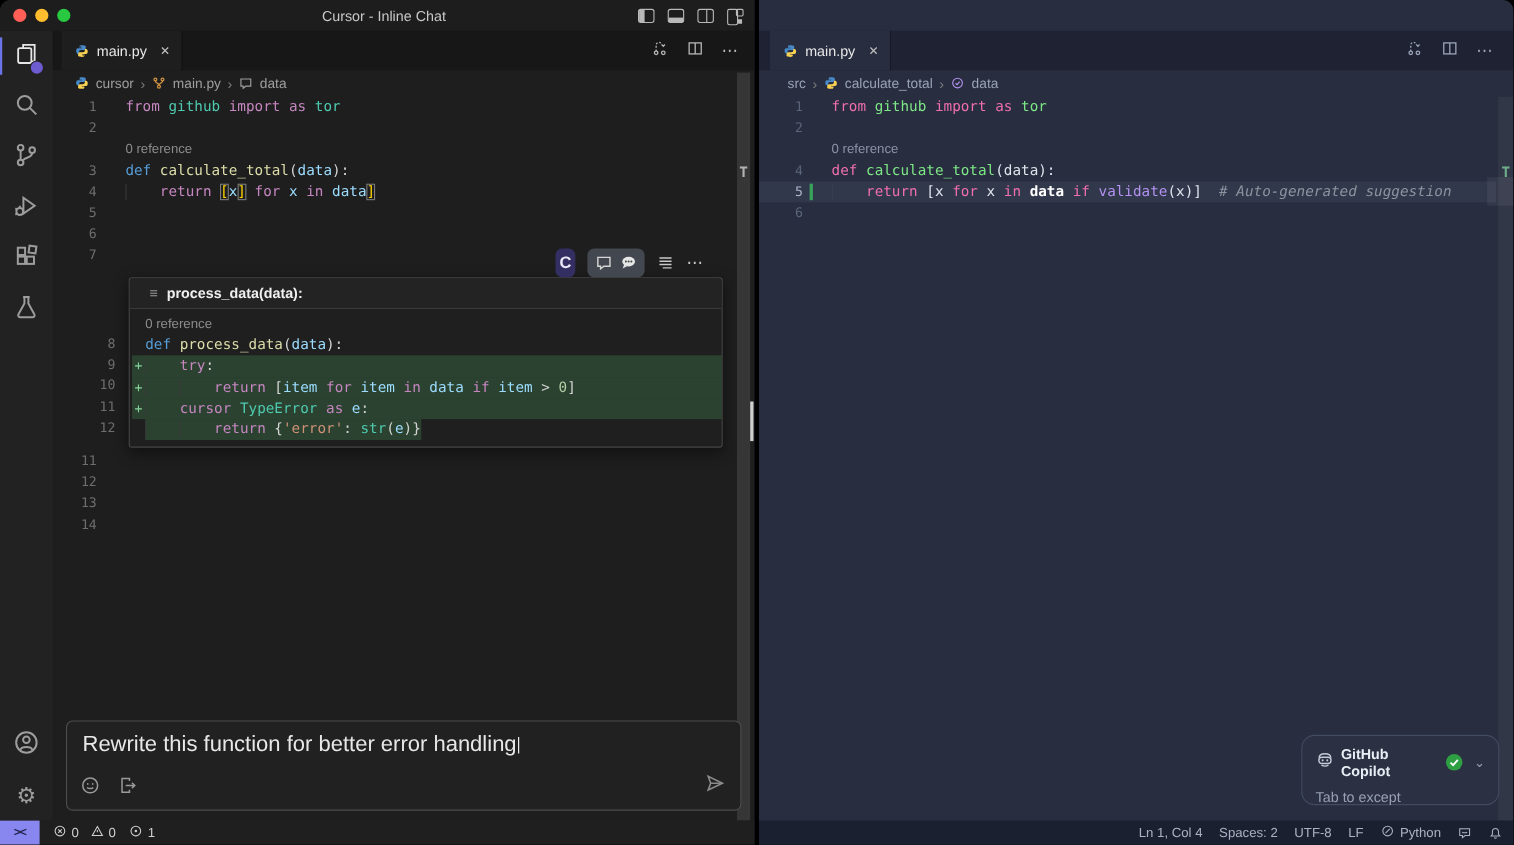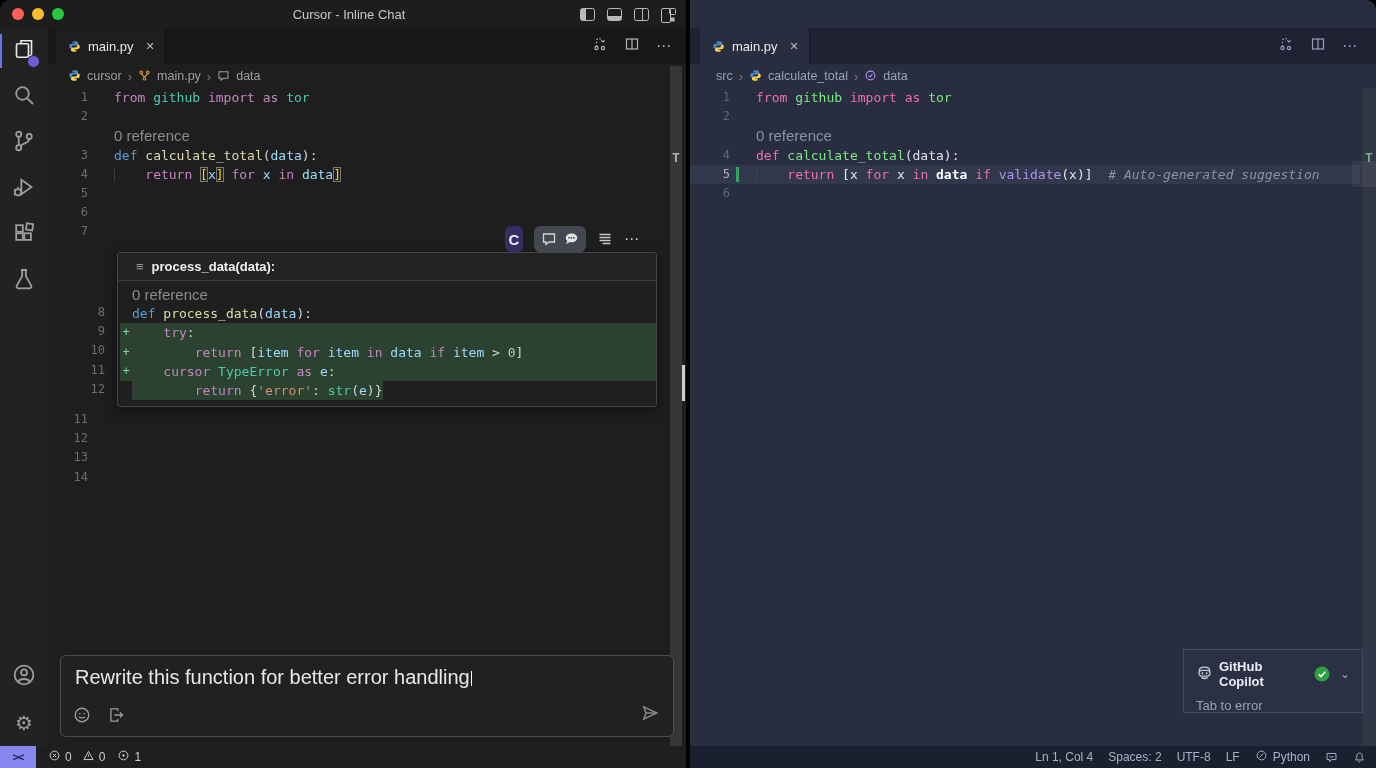--- a/index.html
+++ b/index.html
@@ -72,21 +72,21 @@
 
   
   .code-area { position:absolute; font-family:"DejaVu Sans Mono",monospace; font-size:13px; }
   .win-left  .code-area { left:48px; top:88px; width:620px; }
   .win-right .code-area { left:0; top:88px; width:670px; }
   .row { display:flex; height:19.2px; line-height:19.2px; position:relative; }
   .ln { width:40px; flex:none; text-align:right; margin-right:26px; color:#6e6e6e;
         font-family:"DejaVu Sans Mono",monospace; font-size:12px; }
   .win-right .ln { color:#5b6579; }
   .lc { white-space:pre; }
-  .lens { font-family:"Liberation Sans",sans-serif; font-size:15px; color:#8c8c8c; }
+  .lens { font-family:"Liberation Sans",sans-serif; font-size:12px; color:#8c8c8c; }
   .win-right .lens { color:#8a94a6; }
   .mk { width:12px; flex:none; color:#86d29b; text-align:center; font-size:12px; }
 
   .cursor-theme .tk-k{color:#c586c0;} .cursor-theme .tk-d{color:#569cd6;}
   .cursor-theme .tk-f{color:#dcdcaa;} .cursor-theme .tk-v{color:#9cdcfe;}
   .cursor-theme .tk-t{color:#4ec9b0;} .cursor-theme .tk-s{color:#ce9178;}
   .cursor-theme .tk-n{color:#b5cea8;} .cursor-theme .tk-p{color:#d4d4d4;}
   .cursor-theme .tk-bm{color:#ffd700; outline:1px solid #7a7a7a; outline-offset:-1px;}
   .cursor-theme .tk-ig{box-shadow:inset 1px 0 0 #3a3a3a;}
   .vscode-theme .tk-k{color:#ef6fae;} .vscode-theme .tk-g{color:#7ee787;}
@@ -141,22 +141,22 @@
                       background:#363636; text-align:center; }
   .strip-tee { display:block; margin-top:84px; color:#b2b2b2; font-size:13px; font-weight:bold;
                font-family:"DejaVu Sans Mono",monospace; }
   .thumb-line { position:absolute; left:682px; top:365px; width:3px; height:36px; background:#cfcfcf; }
   .scrollstrip-right { position:absolute; left:672px; width:14px; top:88px; bottom:22px;
                        background:rgba(255,255,255,0.05); text-align:center; }
   .strip-band { position:absolute; left:-10px; right:0; top:73px; height:26px; background:rgba(255,255,255,0.06); }
   .strip-tee.green { color:#6fae8a; margin-top:62px; position:relative; }
 
   
-  .copilot-widget { position:absolute; left:493px; top:649px; width:180px; height:64px;
-                    background:#2b3143; border:1px solid #424b60; border-radius:0; padding:9px 12px; z-index:5; }
+  .copilot-widget { position:absolute; left:493px; top:668px; width:180px; height:64px;
+                    background:#2b3143; border:1px solid #424b60; border-radius:12px; padding:9px 12px; z-index:5; }
   .cw-row1 { display:flex; align-items:center; gap:6px; }
   .cw-title { font-size:13px; font-weight:bold; color:#e9eef5; }
   .cw-check { width:16px; height:16px; flex:none; }
   .cw-chevron { margin-left:4px; color:#9aa3b2; font-size:12px; }
   .cw-hint { margin-top:9px; font-size:13px; color:#98a1b3; }
   .copilot-logo svg { width:17px; height:17px; }
 
   
   .statusbar { position:absolute; left:0; right:0; bottom:0; height:22px; display:flex;
                align-items:center; font-size:12px; }
@@ -611,21 +611,21 @@
         </span>
         <span class="cw-title">GitHub Copilot</span>
         <span class="cw-check">
           <svg viewBox="0 0 16 16">
               <circle cx="8" cy="8" r="7.5" fill="#2ea043"></circle>
               <path d="M4.7 8.3 7 10.6l4.3-4.8" fill="none" stroke="#fff" stroke-width="1.7"></path>
             </svg>
         </span>
         <span class="cw-chevron">⌄</span>
       </div>
-      <div class="cw-hint">Tab to error</div>
+      <div class="cw-hint">Tab to except</div>
     </div>
 
     <footer class="statusbar sb-right">
       <span class="sb-item">Ln 1, Col 4</span>
       <span class="sb-item">Spaces: 2</span>
       <span class="sb-item">UTF-8</span>
       <span class="sb-item">LF</span>
       <span class="sb-item">
         <span>
           <svg viewBox="0 0 16 16" fill="none" stroke="#a9b2c3" stroke-width="1.2">

